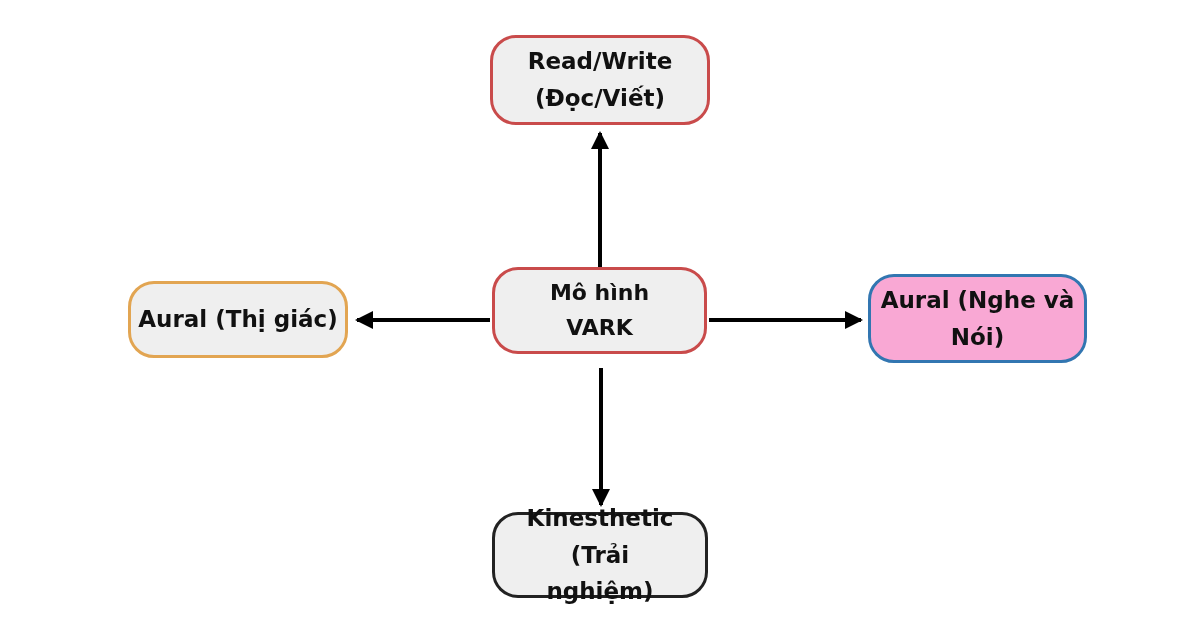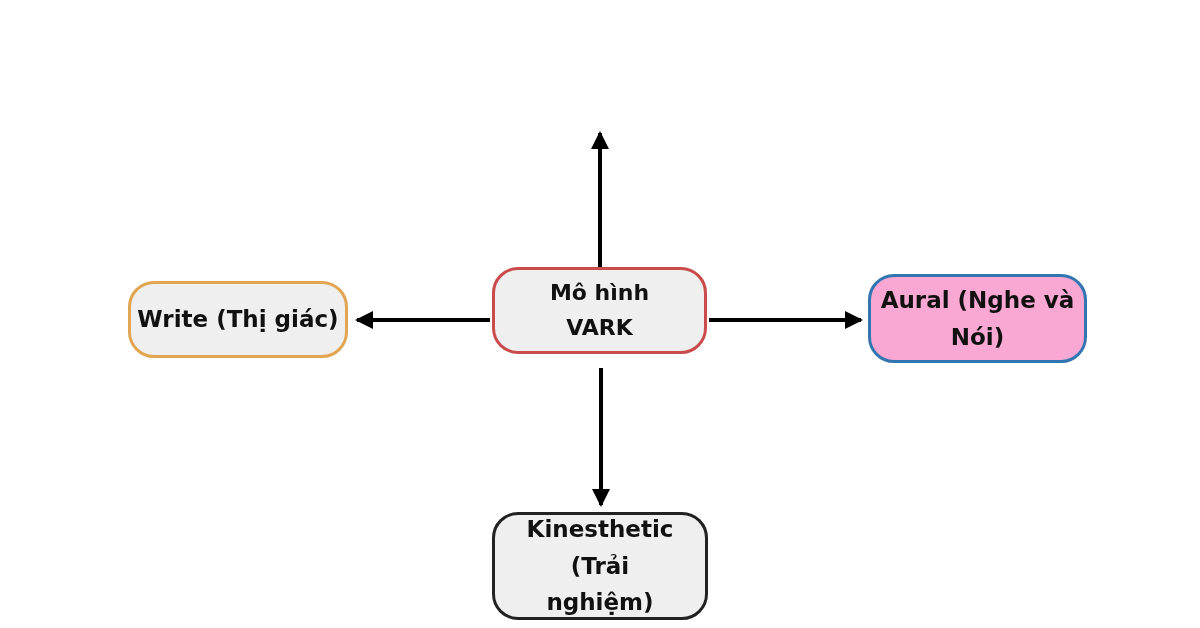--- a/index.html
+++ b/index.html
@@ -33,21 +33,21 @@
     text-align:center;
     font-weight:bold;
     color:#111111;
     white-space:pre-line;
     box-sizing:border-box;
   }
   .node-center { left:492px; top:267px; width:215px; height:87px; font-size:22px; line-height:1.55; }
   .node-top    { left:490px; top:35px;  width:220px; height:90px;  font-size:23px; line-height:1.6; }
   .node-left   { left:128px; top:281px; width:220px; height:77px;  font-size:23px; line-height:1.4; }
   .node-right  { left:868px; top:274px; width:219px; height:89px;  font-size:23px; line-height:1.6; }
-  .node-bottom { left:492px; top:512px; width:216px; height:108px;  font-size:23px; line-height:1.6; }
+  .node-bottom { left:492px; top:512px; width:216px; height:86px;  font-size:23px; line-height:1.6; }
 </style>
 </head>
 <body>
 
 <div class="canvas">
 
   <svg class="arrows" viewBox="0 0 1200 628" xmlns="http://www.w3.org/2000/svg">
     <defs>
       <marker id="ah" markerUnits="userSpaceOnUse" markerWidth="22" markerHeight="22" refX="16" refY="9" orient="auto">
         <path class="head" d="M0,0 L18,9 L0,18 Z"></path>
@@ -55,22 +55,24 @@
     </defs>
     <line x1="600" y1="270" x2="600" y2="133" marker-end="url(#ah)"></line>
     <line x1="601" y1="368" x2="601" y2="505" marker-end="url(#ah)"></line>
     <line x1="490" y1="320" x2="357" y2="320" marker-end="url(#ah)"></line>
     <line x1="709" y1="320" x2="861" y2="320" marker-end="url(#ah)"></line>
   </svg>
 
   <div class="node node-center" style="border-color: rgb(201, 75, 75); background-color: rgb(239, 239, 239); color: rgb(17, 17, 17);">Mô hình
 VARK</div>
 
+  <div class="node node-top" style="border-color: rgb(201, 75, 75); background-color: rgb(239, 239, 239); color: rgb(17, 17, 17);">Read/Write
+(Đọc/Viết)</div>
 
-  <div class="node node-left" style="border-color: rgb(226, 165, 82); background-color: rgb(239, 239, 239); color: rgb(17, 17, 17);">Write (Thị giác)</div>
+  <div class="node node-left" style="border-color: rgb(226, 165, 82); background-color: rgb(239, 239, 239); color: rgb(17, 17, 17);">Aural (Thị giác)</div>
 
   <div class="node node-right" style="border-color: rgb(50, 118, 177); background-color: #f9a8d4; color: rgb(17, 17, 17);">Aural (Nghe và
 Nói)</div>
 
   <div class="node node-bottom" style="border-color: rgb(34, 34, 34); background-color: rgb(239, 239, 239); color: rgb(17, 17, 17);">Kinesthetic (Trải
 nghiệm)</div>
 
 </div>
 
 </body></html>

